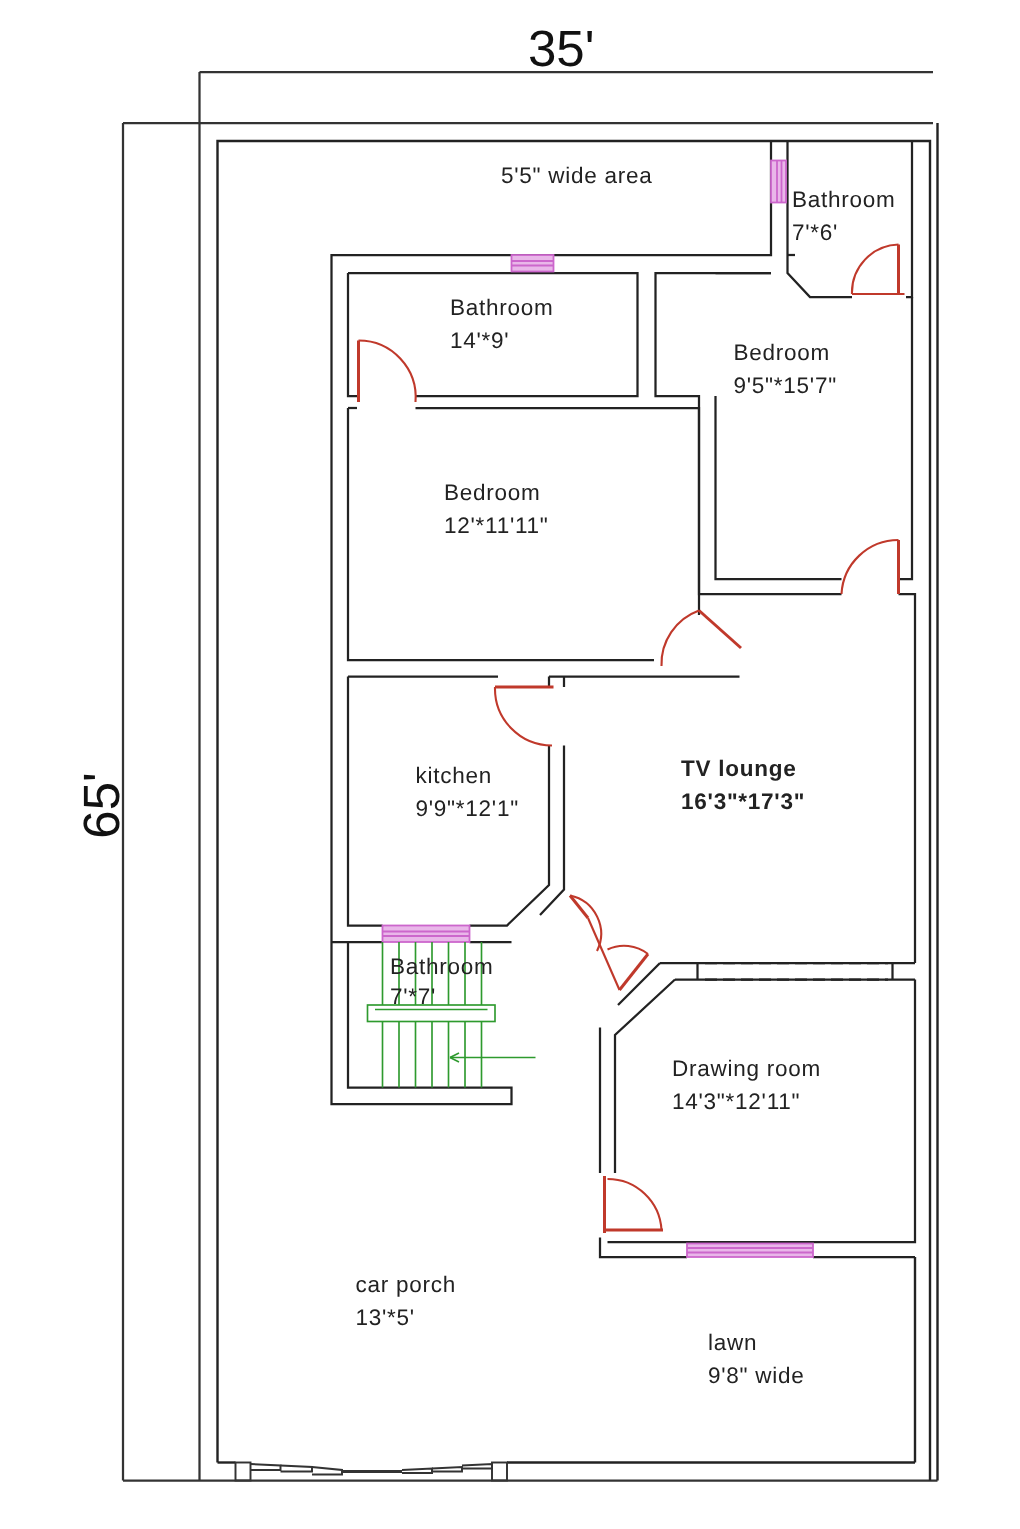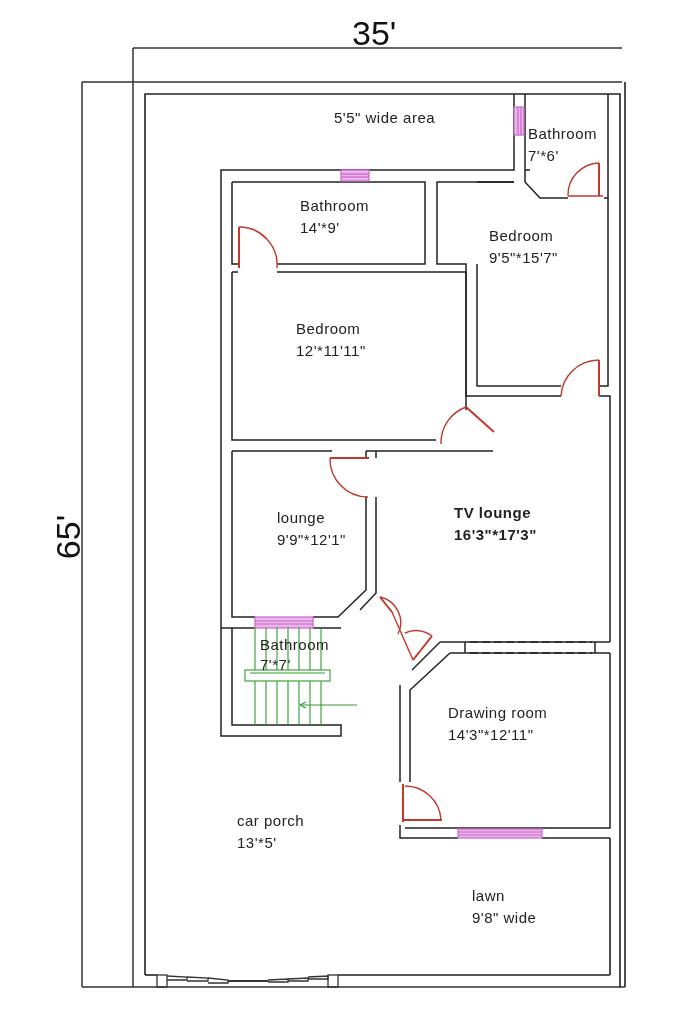--- a/index.html
+++ b/index.html
@@ -173,35 +173,35 @@
 </div>
 <div class="lbl" style="left:489px;top:226px;">
   <div>Bedroom</div>
   <div style="margin-top:2px">9'5"*15'7"</div>
 </div>
 <div class="lbl" style="left:296px;top:319px;">
   <div>Bedroom</div>
   <div style="margin-top:2px">12'*11'11"</div>
 </div>
 <div class="lbl" style="left:277px;top:508px;">
-  <div>lounge</div>
+  <div>kitchen</div>
   <div style="margin-top:2px">9'9"*12'1"</div>
 </div>
 <div class="lbl" style="left:454px;top:503px;font-weight:bold;">
   <div>TV lounge</div>
   <div style="margin-top:2px">16'3"*17'3"</div>
 </div>
 <div class="lbl" style="left:260px;top:635px;">
   <div>Bathroom</div>
   <div style="margin-top:0px">7'*7'</div>
 </div>
 <div class="lbl" style="left:448px;top:703px;">
   <div>Drawing room</div>
   <div style="margin-top:2px">14'3"*12'11"</div>
 </div>
-<div class="lbl" style="left:237px;top:811px;">
+<div class="lbl" style="left:237px;top:847px;">
   <div>car porch</div>
   <div style="margin-top:2px">13'*5'</div>
 </div>
 <div class="lbl" style="left:472px;top:886px;">
   <div>lawn</div>
   <div style="margin-top:2px">9'8" wide</div>
 </div>
 
 </body></html>

